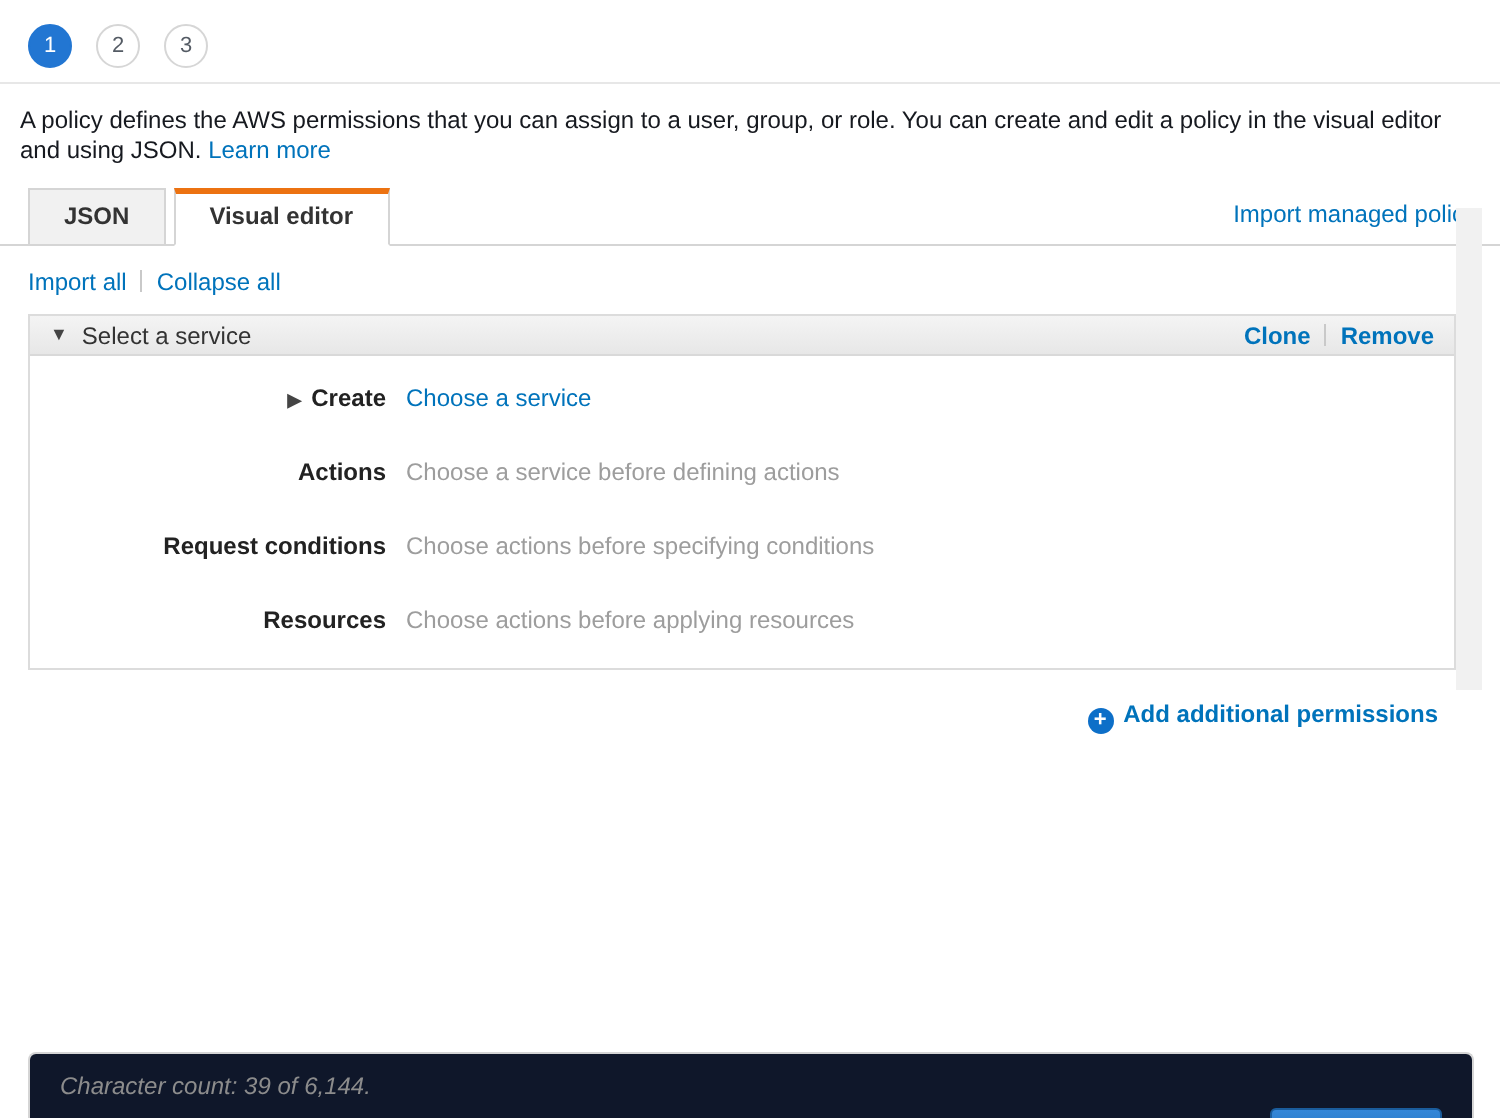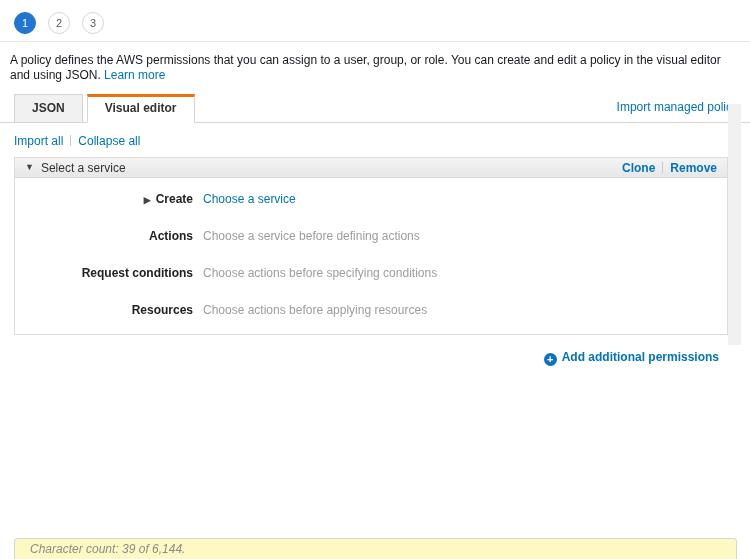--- a/index.html
+++ b/index.html
@@ -66,23 +66,23 @@
   .plus-icon {
     display:inline-block; width:13px; height:13px; border-radius:50%;
     background:#0d6fc8; color:#fff; font-size:11px; line-height:13px;
     text-align:center; font-weight:bold; margin-right:5px; vertical-align:-2px;
   }
 
   .scroll-track { position:absolute; top:104px; right:9px; width:13px; height:241px; background:#f1f1f1; }
 
   
   .footer {
-    position:absolute; left:14px; right:13px; bottom:0; height:21px;
+    position:absolute; left:14px; right:13px; bottom:0; height:33px;
     border:1px solid #d5d5d5; border-bottom:none; border-radius:4px 4px 0 0;
-    background:#fef9c3; display:flex; align-items:center; justify-content:space-between;
+    background:#0f172a; display:flex; align-items:center; justify-content:space-between;
     padding:0 15px;
   }
   .char-count { font-size:12px; font-style:italic; color:#8c8c8c; }
   .footer-actions { display:flex; align-items:flex-end; gap:20px;margin-top:47px; }
   .cancel-link { font-size:12px; font-weight:bold; }
   .next-btn {
     background:linear-gradient(#3587d8,#1f6bb5); border:1px solid #1a5c9c;
     border-radius:3px; color:#fff; font-weight:bold; font-size:12px;
     padding:4px 12px 5px; cursor:pointer; font-family:"Liberation Sans", sans-serif;
   }

